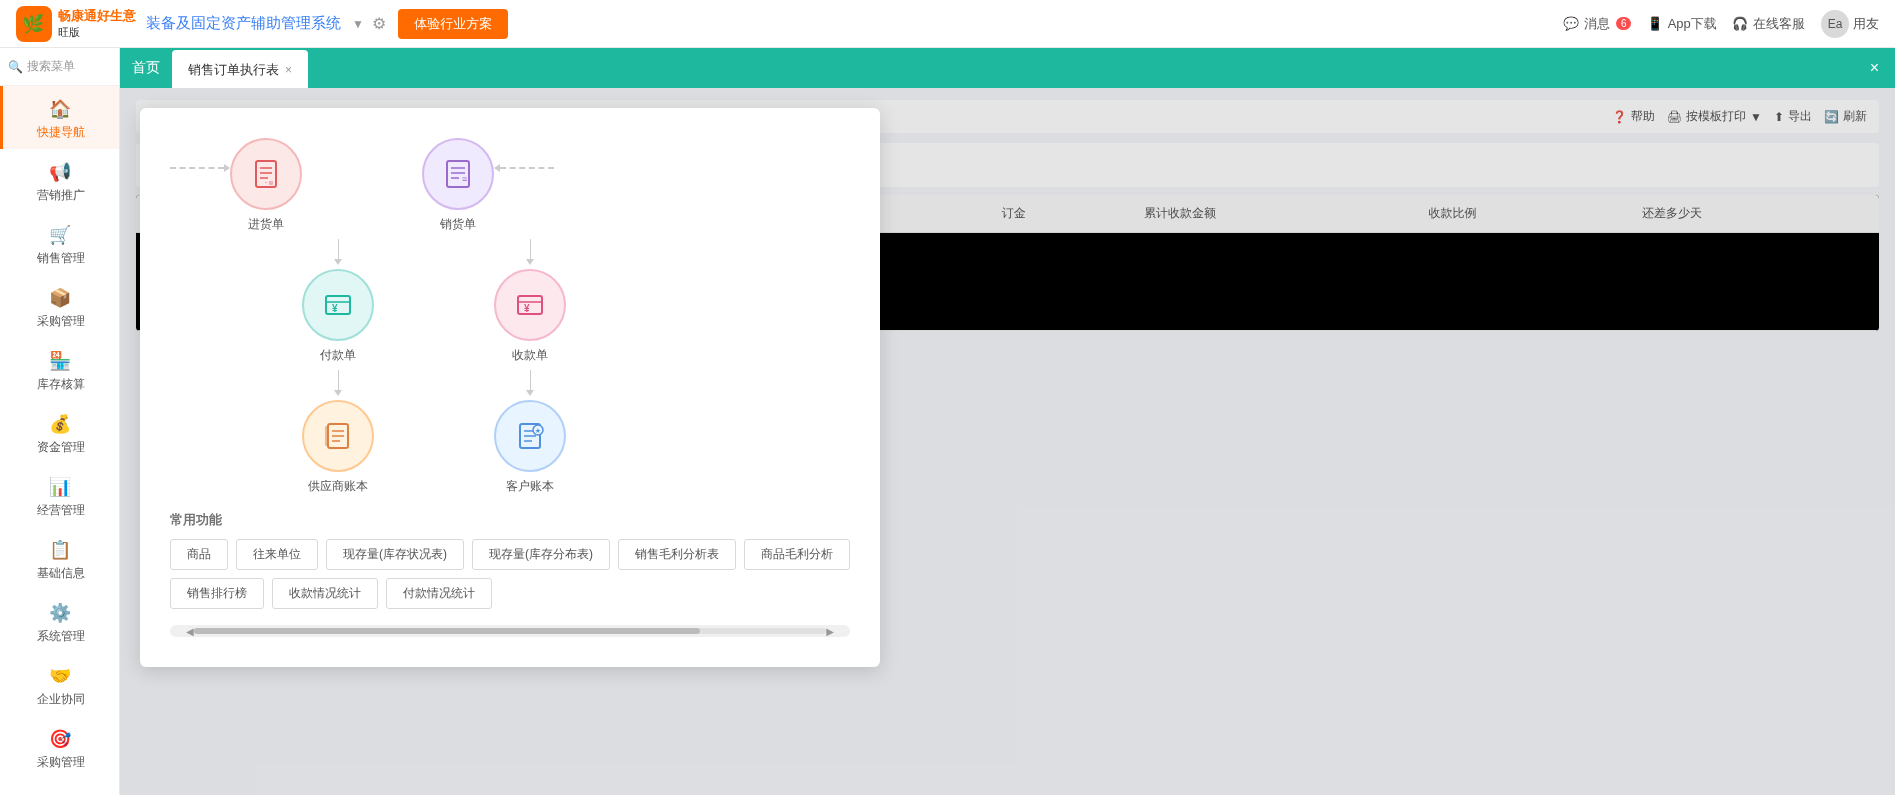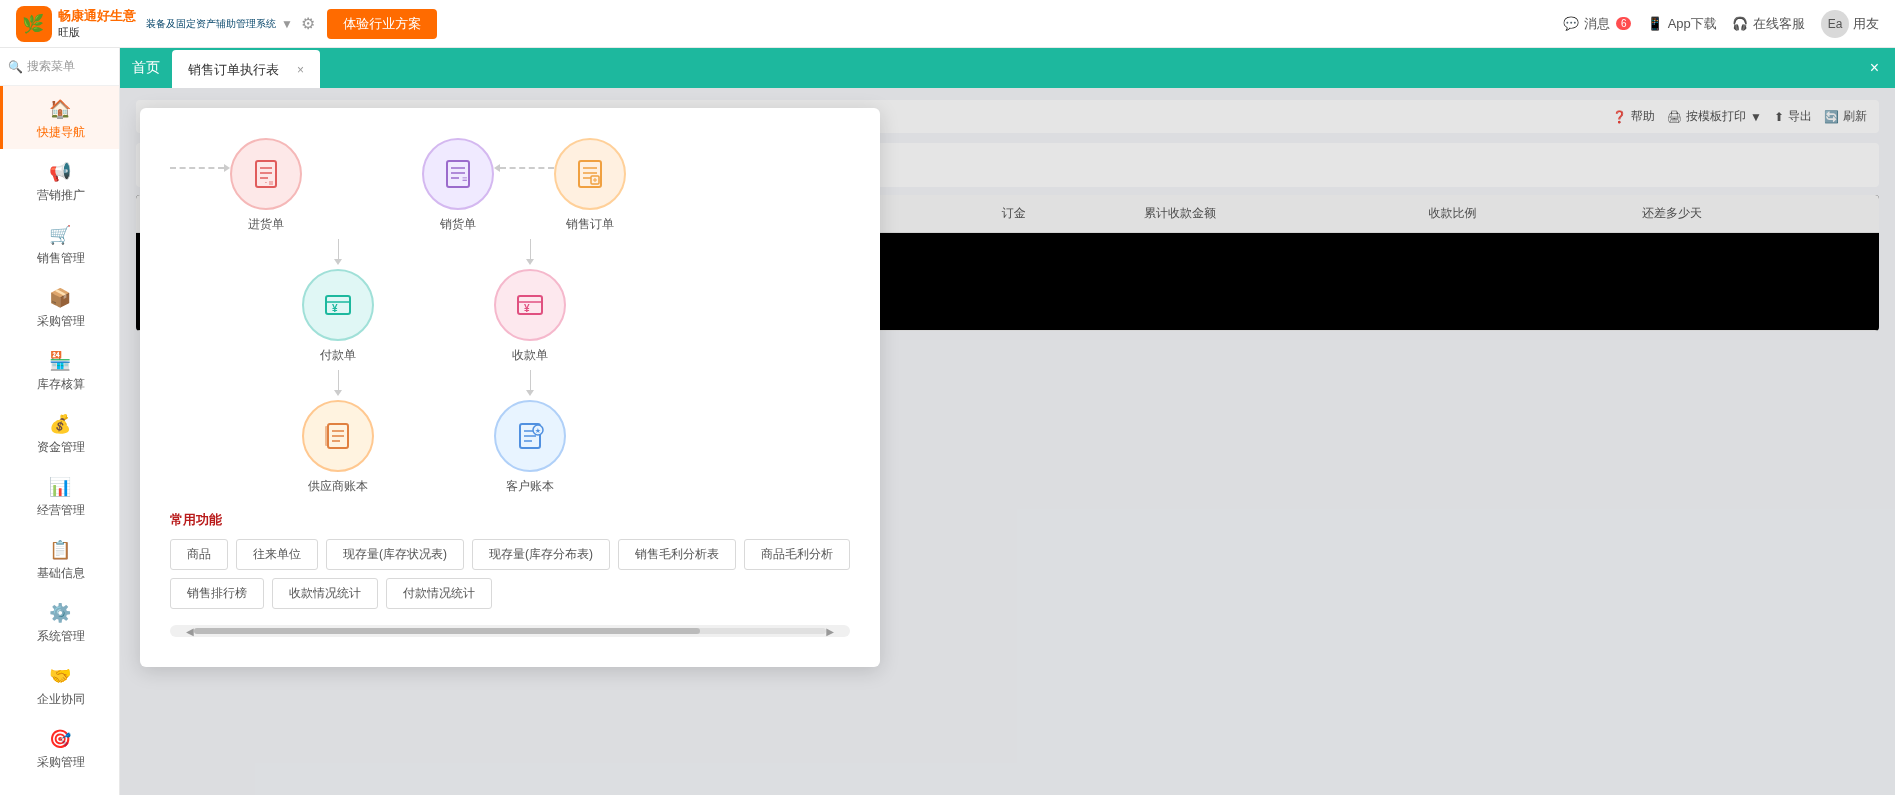--- a/index.html
+++ b/index.html
@@ -36,21 +36,21 @@
     }
     .logo-text { font-size: 11px; color: #333; line-height: 1.3; }
     .logo-text .main { font-weight: bold; color: #ff6b00; font-size: 13px; }
 
     .system-title-area {
       display: flex;
       align-items: center;
       flex: 1;
       padding-left: 10px;
     }
-    .system-title { font-size: 10px; color: #0c4a6e; margin-right: 5px; }
+    .system-title { font-size: 15px; color: #3b82f6; margin-right: 11px; }
     .system-dropdown { color: #999; font-size: 12px; cursor: pointer; margin-right: 8px; }
     .gear-btn { color: #999; font-size: 16px; cursor: pointer; margin-right: 12px; }
     .trial-btn {
       background: #ff6b00;
       color: white;
       border: none;
       padding: 6px 16px;
       border-radius: 4px;
       font-size: 13px;
       cursor: pointer;
@@ -165,21 +165,21 @@
     }
     .tab-item {
       padding: 0 16px;
       height: 40px;
       display: flex;
       align-items: center;
       background: white;
       color: #333;
       font-size: 13px;
       cursor: pointer;
-      gap: 18px;
+      gap: 6px;
       border-radius: 4px 4px 0 0;
       margin-top: 4px;
     }
     .tab-close {
       font-size: 12px;
       color: #999;
       cursor: pointer;
     }
     .tab-bar-close {
       position: absolute;
@@ -343,21 +343,21 @@
     .flow-label {
       font-size: 12px;
       color: #555;
       text-align: center;
     }
 
     
     .common-functions { margin-top: 10px; }
     .common-title {
       font-size: 13px;
-      color: #b91c1c;
+      color: #737373;
       margin-bottom: 10px;
       font-weight: bold;
     }
     .func-btn-row {
       display: flex;
       gap: 8px;
       flex-wrap: wrap;
       margin-bottom: 8px;
     }
     .func-btn {
@@ -639,34 +639,20 @@
                 </svg>
               </div>
               <span class="flow-label">销货单</span>
             </div>
 
             <div class="dashed-arrow" style="margin-bottom:16px; flex-direction:row-reverse;">
               <div class="dashed-line"></div>
               <div class="arrow-head-left"></div>
             </div>
 
-            <div class="flow-node">
-              <div class="flow-circle circle-orange">
-                <svg width="36" height="36" viewBox="0 0 36 36">
-                  <rect x="7" y="5" width="22" height="26" rx="2" fill="none" stroke="#f0a040" stroke-width="2"></rect>
-                  <line x1="11" y1="12" x2="25" y2="12" stroke="#f0a040" stroke-width="1.5"></line>
-                  <line x1="11" y1="17" x2="25" y2="17" stroke="#f0a040" stroke-width="1.5"></line>
-                  <line x1="11" y1="22" x2="19" y2="22" stroke="#f0a040" stroke-width="1.5"></line>
-                  <rect x="19" y="20" width="8" height="8" rx="1" fill="none" stroke="#f0a040" stroke-width="1.5"></rect>
-                  <line x1="21" y1="24" x2="25" y2="24" stroke="#f0a040" stroke-width="1"></line>
-                  <line x1="23" y1="22" x2="23" y2="26" stroke="#f0a040" stroke-width="1"></line>
-                </svg>
-              </div>
-              <span class="flow-label">销售订单</span>
-            </div>
           </div>
 
           <div style="display:flex; align-items:flex-start; margin-bottom:4px; padding-left:0;">
 
             <div style="width:72px;"></div>
             <div style="width:60px;"></div>
 
             <div style="display:flex;flex-direction:column;align-items:center;width:72px;">
               <div style="width:1px;height:20px;background:#ccc;"></div>
               <div style="width:0;height:0;border-left:4px solid transparent;border-right:4px solid transparent;border-top:6px solid #ccc;"></div>

